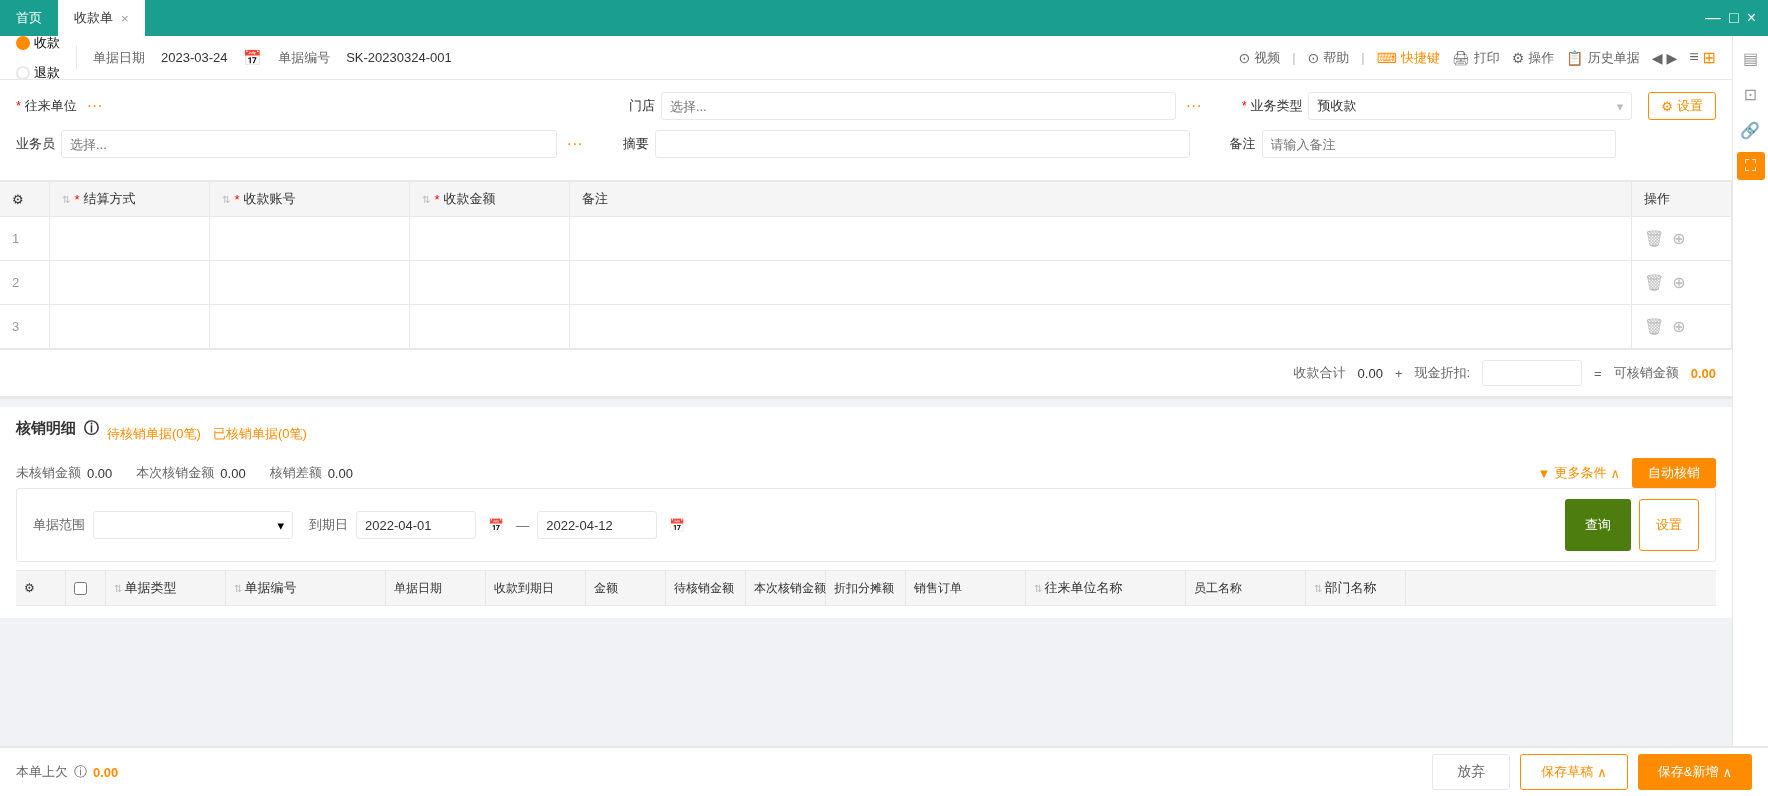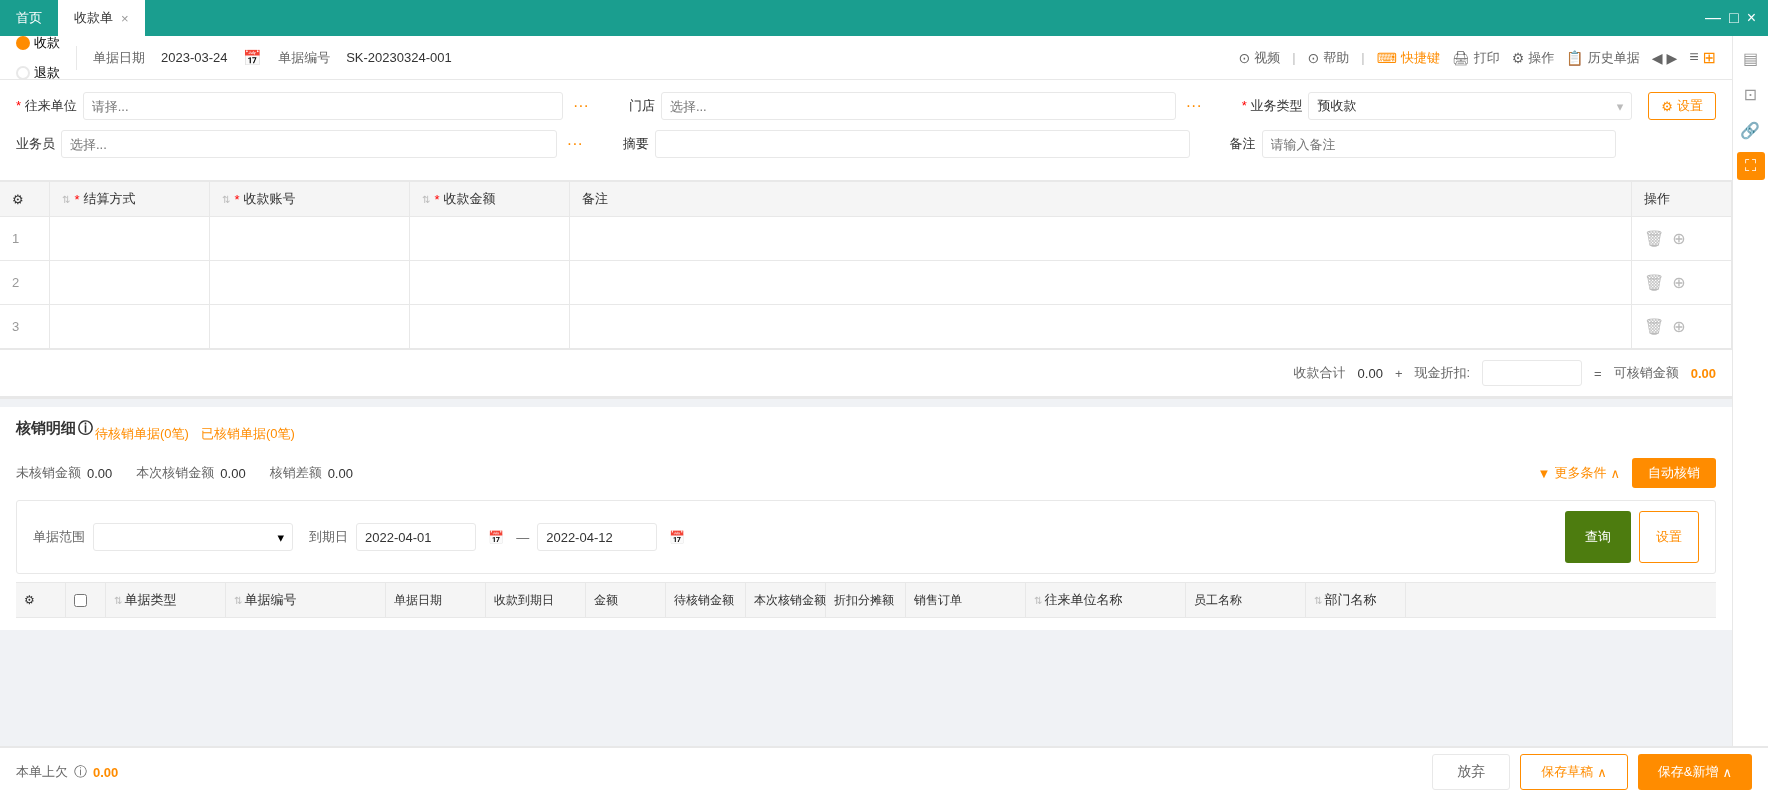--- a/index.html
+++ b/index.html
@@ -109,21 +109,21 @@
       width: 100px; height: 26px; border: 1px solid #e8e8e8;
       border-radius: 3px; padding: 0 6px; outline: none;
     }
 
     
     .verification-section { background: white; margin-top: 8px; padding: 12px 16px; }
     .section-title { font-size: 15px; font-weight: bold; color: #333; display: flex; align-items: center; gap: 8px; margin-bottom: 10px; }
     .tab-links { display: flex; gap: 0; }
     .tab-link { color: #ff8c00; cursor: pointer; font-size: 13px; margin-right: 12px; }
 
-    .stats-row { display: flex; align-items: center; gap: 24px; margin-bottom: 12px; }
+    .stats-row { display: flex; align-items: center; gap: 24px; margin-bottom: 0; }
     .stat-item { display: flex; align-items: center; gap: 6px; }
     .stat-label { color: #666; }
     .stat-value { color: #333; }
     .filter-btn { display: flex; align-items: center; gap: 4px; color: #ff8c00; cursor: pointer; }
     .auto-btn {
       background: #ff8c00; color: white; border: none; padding: 6px 16px;
       border-radius: 3px; cursor: pointer;
     }
 
     
@@ -291,21 +291,20 @@
   </div>
 
   <div class="form-area">
     <div class="form-row">
 
       <div class="form-field" style="flex: 2.2">
         <span class="field-label">
           <span style="color:red">*</span>
           <span>往来单位</span>
         </span>
-        <input class="field-input" type="text" placeholder="请择..." style="">
         <span class="field-more">···</span>
       </div>
       <div style="width:40px"></div>
 
       <div class="form-field" style="flex: 2.2">
         <span class="field-label">门店</span>
         <input class="field-input" type="text" placeholder="选择..." style="">
         <span class="field-more">···</span>
       </div>
       <div style="width:40px"></div>
@@ -427,21 +426,21 @@
     <span class="summary-label">+</span>
     <span class="summary-label">现金折扣:</span>
     <input class="summary-input" type="text" style="">
     <span class="summary-label">=</span>
     <span class="summary-label">可核销金额</span>
     <span class="summary-orange">0.00</span>
   </div>
 
   <div class="verification-section">
     <div style="display:flex; align-items:center; justify-content:space-between; margin-bottom:10px;">
-      <div style="display:flex; align-items:center; gap:2px;">
+      <div style="display:flex; align-items:center; gap:8px;">
         <span class="section-title">核销明细</span>
         <span class="section-title info-icon">ⓘ</span>
         <div class="tab-links">
           <span class="tab-link">待核销单据(0笔)</span>
           <span class="tab-link">已核销单据(0笔)</span>
         </div>
       </div>
     </div>
 
     <div class="stats-row">

